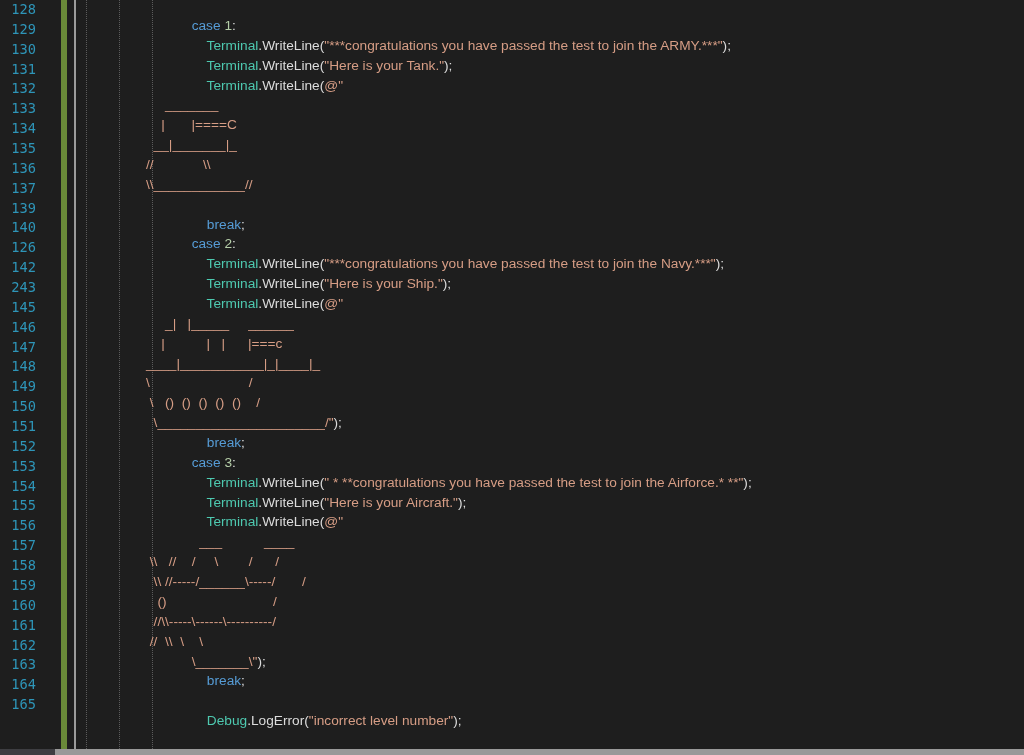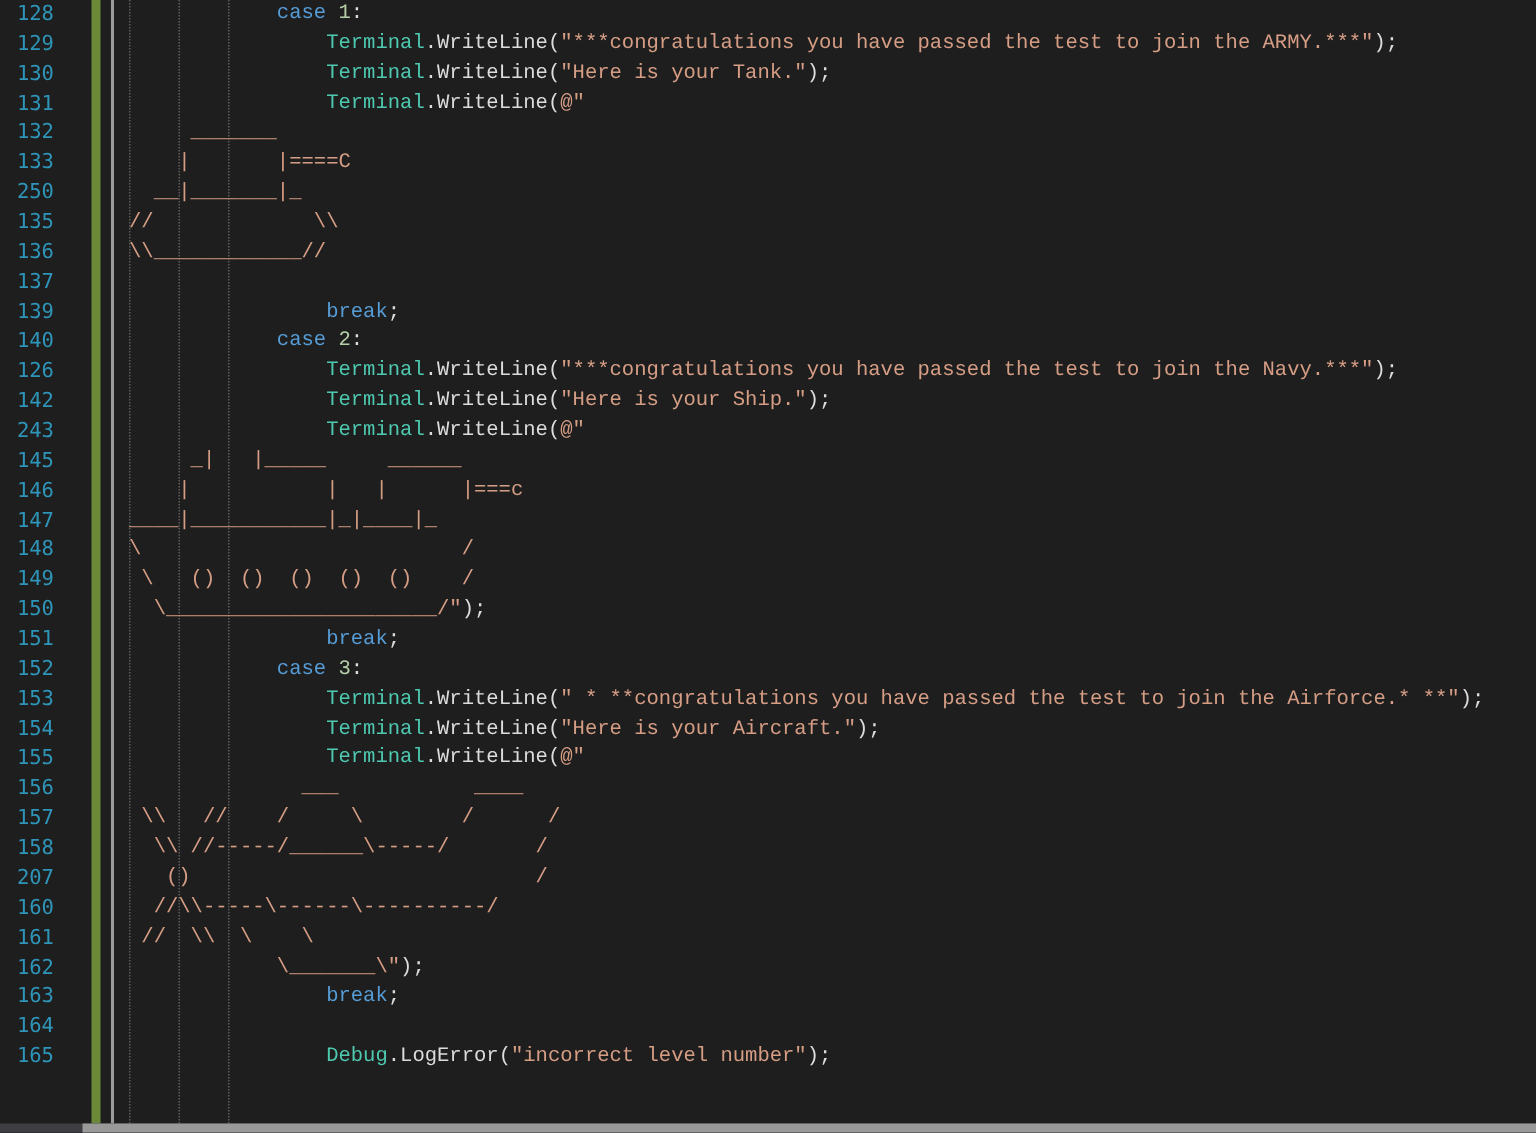--- a/index.html
+++ b/index.html
@@ -6,23 +6,23 @@
   body{width:1024px;height:755px;overflow:hidden;position:relative;
        font-family:"DejaVu Sans Mono","Liberation Mono",monospace;}
   #editor{position:absolute;inset:0;background:var(--bg);}
   .guide{position:absolute;top:0;height:749px;width:0;
          border-left:1px dotted var(--guide);}
   #change-bar{position:absolute;top:0;left:61px;width:6px;height:749px;
               background:var(--bar);}
   #divider{position:absolute;top:0;left:74px;width:2px;height:749px;
            background:var(--divider);}
   #rows{position:absolute;top:0;left:0;width:1024px;}
-  .row{display:flex;height:19.868px;line-height:19.868px;font-size:13.7px;}
+  .row{display:flex;height:19.868px;line-height:19.868px;font-size:13.7px;gap:44px;}
   .ln{flex:0 0 36px;text-align:right;color:var(--ln);user-select:none;}
-  .code{margin:0;padding:0 0 0 50px;white-space:pre;font-family:Liberation Mono, monospace;
+  .code{margin:16px;padding:0 0 0 50px;white-space:pre;font-family:Liberation Sans, sans-serif;
         font-size:13.7px;line-height:19.868px;}
   .kw{color:var(--kw);} .ty{color:var(--ty);} .st{color:var(--st);}
   .pu{color:var(--pu);} .nu{color:var(--nu);}
   #hscroll{position:absolute;left:0;top:749px;width:1024px;height:6px;
            background:var(--sbtrack);}
   #hthumb{position:absolute;left:55px;top:0;width:969px;height:6px;
           background:var(--sbthumb);}
 </style>
 </head>
 <body>
@@ -54,21 +54,21 @@
       </div>
       <div class="row">
         <span class="ln">132</span>
         <pre class="code"><span class="st">     _______</span></pre>
       </div>
       <div class="row">
         <span class="ln">133</span>
         <pre class="code"><span class="st">    |       |====C</span></pre>
       </div>
       <div class="row">
-        <span class="ln">250</span>
+        <span class="ln">134</span>
         <pre class="code"><span class="st">  __|_______|_</span></pre>
       </div>
       <div class="row">
         <span class="ln">135</span>
         <pre class="code"><span class="st">//             \\</span></pre>
       </div>
       <div class="row">
         <span class="ln">136</span>
         <pre class="code"><span class="st">\\____________//</span></pre>
       </div>
@@ -146,21 +146,21 @@
       </div>
       <div class="row">
         <span class="ln">157</span>
         <pre class="code"><span class="st"> \\   //    /     \        /      /</span></pre>
       </div>
       <div class="row">
         <span class="ln">158</span>
         <pre class="code"><span class="st">  \\ //-----/______\-----/       /</span></pre>
       </div>
       <div class="row">
-        <span class="ln">207</span>
+        <span class="ln">159</span>
         <pre class="code"><span class="st">   ()                            /</span></pre>
       </div>
       <div class="row">
         <span class="ln">160</span>
         <pre class="code"><span class="st">  //\\-----\------\----------/</span></pre>
       </div>
       <div class="row">
         <span class="ln">161</span>
         <pre class="code"><span class="st"> //  \\  \    \</span></pre>
       </div>

